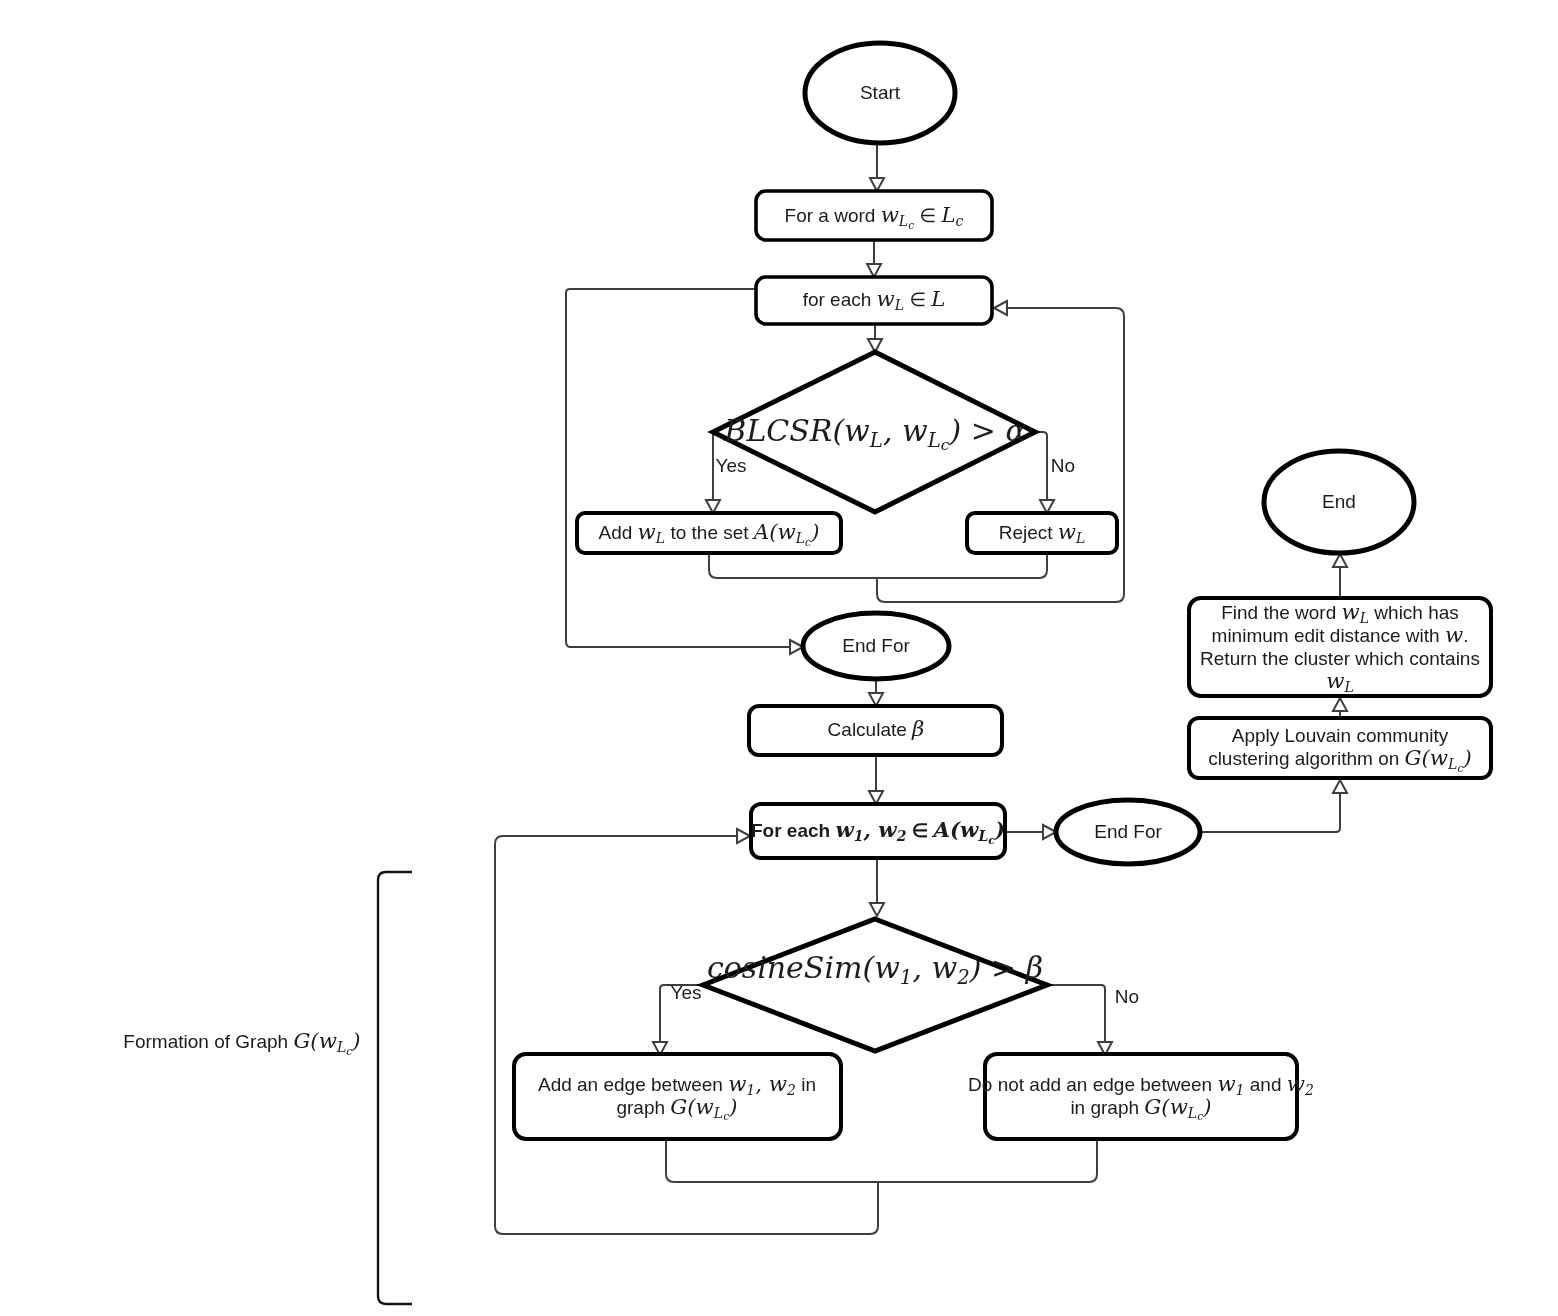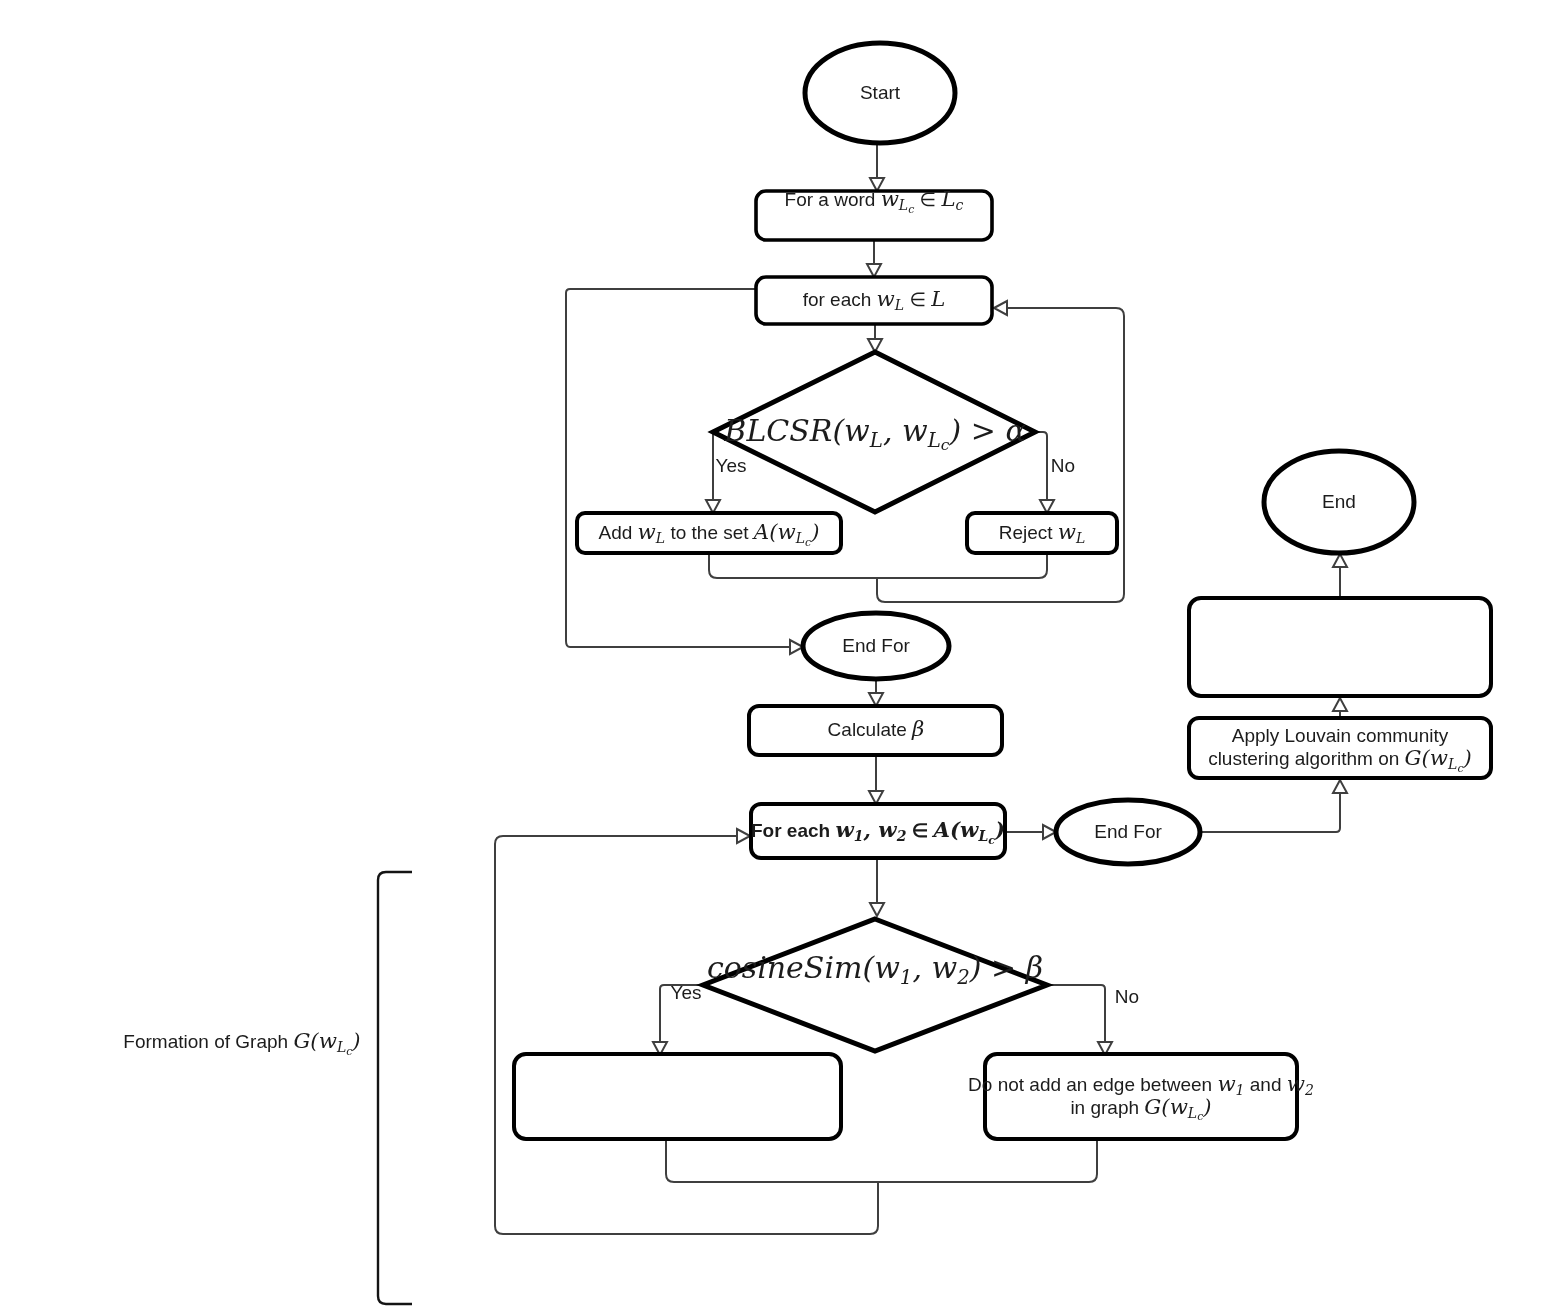--- a/index.html
+++ b/index.html
@@ -102,31 +102,33 @@
     <ellipse class="node" cx="1128" cy="832" rx="72" ry="32" stroke-width="5"></ellipse>
     <polygon class="node" points="875,919 1047,985 875,1051 703,985" stroke-width="5"></polygon>
     <rect class="node" x="514" y="1054" width="327" height="85" rx="12" stroke-width="4"></rect>
     <rect class="node" x="985" y="1054" width="312" height="85" rx="12" stroke-width="4"></rect>
     <rect class="node" x="1189" y="718" width="302" height="60" rx="10" stroke-width="4"></rect>
     <rect class="node" x="1189" y="598" width="302" height="98" rx="12" stroke-width="4"></rect>
     <ellipse class="node" cx="1339" cy="502" rx="75" ry="51" stroke-width="5"></ellipse>
   </svg>
 
   <div class="label" style="left:880px; top:93px;text-align:center;">Start</div>
-  <div class="label" style="left:874px; top:200px;">For a word <i>w<sub>L<sub>c</sub></sub></i> ∈ <i>L<sub>c</sub></i></div>
+  <div class="label" style="left:874px; top:216px;">For a word <i>w<sub>L<sub>c</sub></sub></i> ∈ <i>L<sub>c</sub></i></div>
   <div class="label" style="left:874px; top:300px;">for each <i>w<sub>L</sub></i> ∈ <i>L</i></div>
   <div class="label math" style="left:875px; top:431px;">BLCSR(w<sub>L</sub>, w<sub>L<sub>c</sub></sub>) &gt; α</div>
   <div class="label edge-label" style="left:731px; top:466px;">Yes</div>
   <div class="label edge-label" style="left:1063px; top:466px;">No</div>
   <div class="label" style="left:709px; top:533px;">Add <i>w<sub>L</sub></i> to the set <i>A(w<sub>L<sub>c</sub></sub>)</i></div>
   <div class="label" style="left:1042px; top:533px;">Reject <i>w<sub>L</sub></i></div>
   <div class="label" style="left:876px; top:646px;">End For</div>
   <div class="label" style="left:876px; top:730px;">Calculate <i>β</i></div>
   <div class="label" style="left:878px; top:831px;font-weight:bold;">For each <i>w<sub>1</sub>, w<sub>2</sub></i> ∈ <i>A(w<sub>L<sub>c</sub></sub>)</i></div>
   <div class="label" style="left:1128px; top:832px;">End For</div>
   <div class="label math" style="left:875px; top:968px;">cosineSim(w<sub>1</sub>, w<sub>2</sub>) &gt; β</div>
   <div class="label edge-label" style="left:686px; top:993px;">Yes</div>
   <div class="label edge-label" style="left:1127px; top:997px;">No</div>
+  <div class="label wrap" style="left:677px; top:1096px; width:312px;">Add an edge between <i>w<sub>1</sub>, w<sub>2</sub></i> in graph <i>G(w<sub>L<sub>c</sub></sub>)</i></div>
   <div class="label wrap" style="left:1141px; top:1096px; width:358px;">Do not add an edge between <i>w<sub>1</sub></i> and <i>w<sub>2</sub></i> in graph <i>G(w<sub>L<sub>c</sub></sub>)</i></div>
   <div class="label wrap" style="left:1340px; top:748px; width:298px;">Apply Louvain community clustering algorithm on <i>G(w<sub>L<sub>c</sub></sub>)</i></div>
+  <div class="label wrap" style="left:1340px; top:647px; width:300px;">Find the word <i>w<sub>L</sub></i> which has minimum edit distance with <i>w</i>. Return the cluster which contains <i>w<sub>L</sub></i></div>
   <div class="label" style="left:1339px; top:502px;">End</div>
   <div class="label" style="left:242px; top:1042px;">Formation of Graph <i>G(w<sub>L<sub>c</sub></sub>)</i></div>
 </div>
 
 </body></html>

